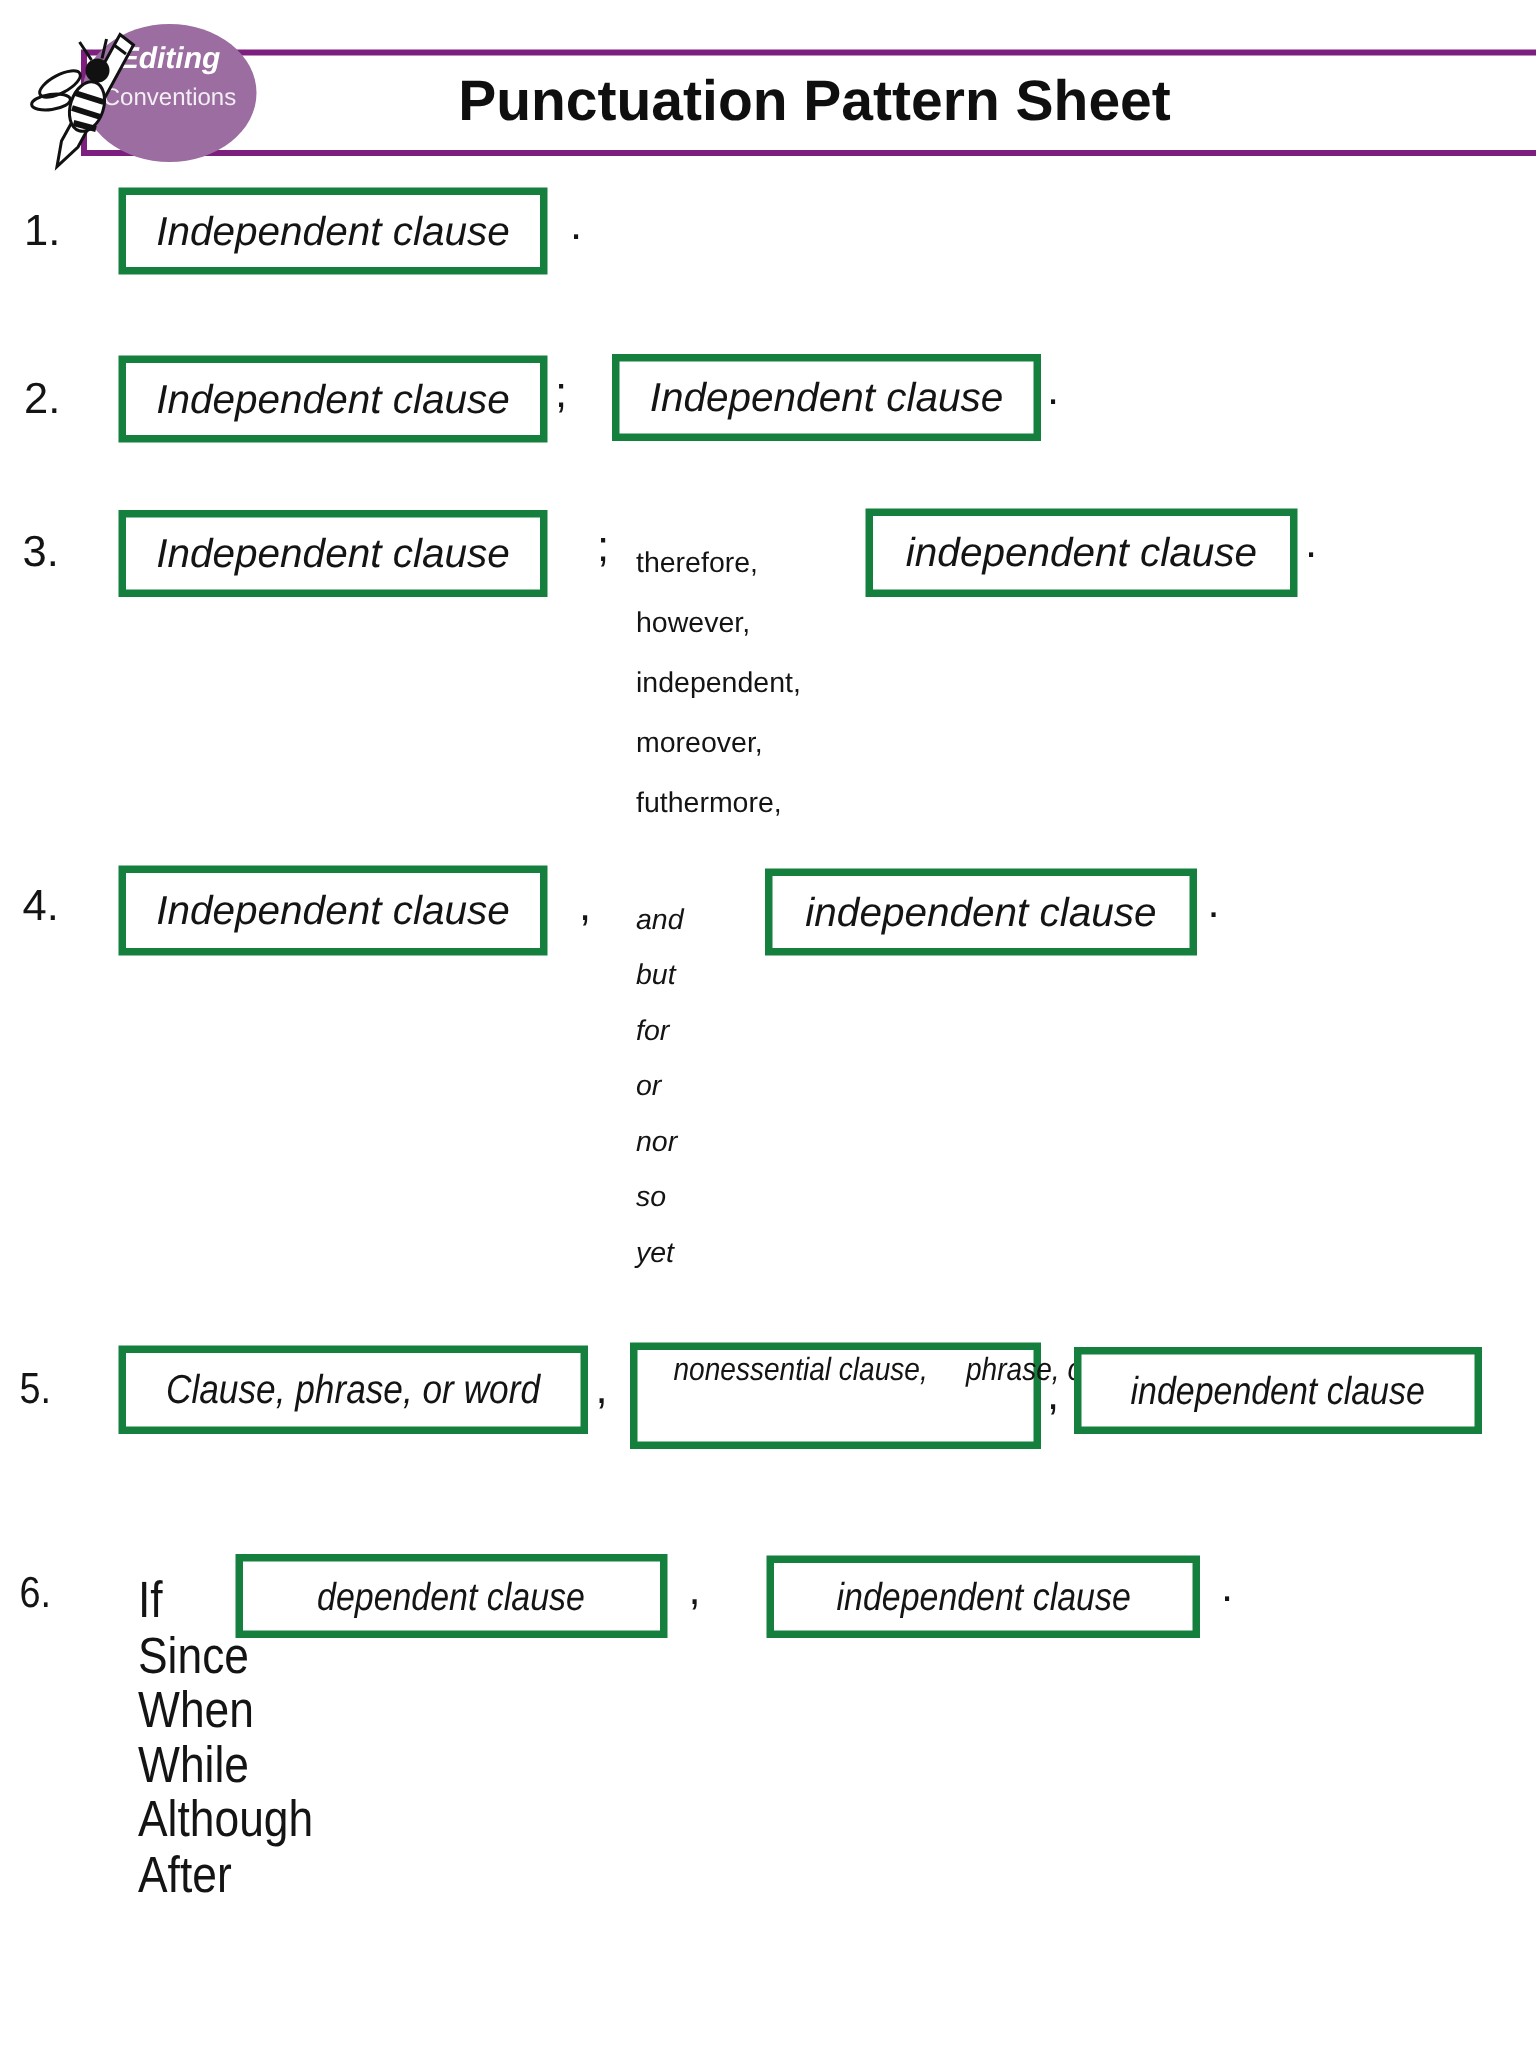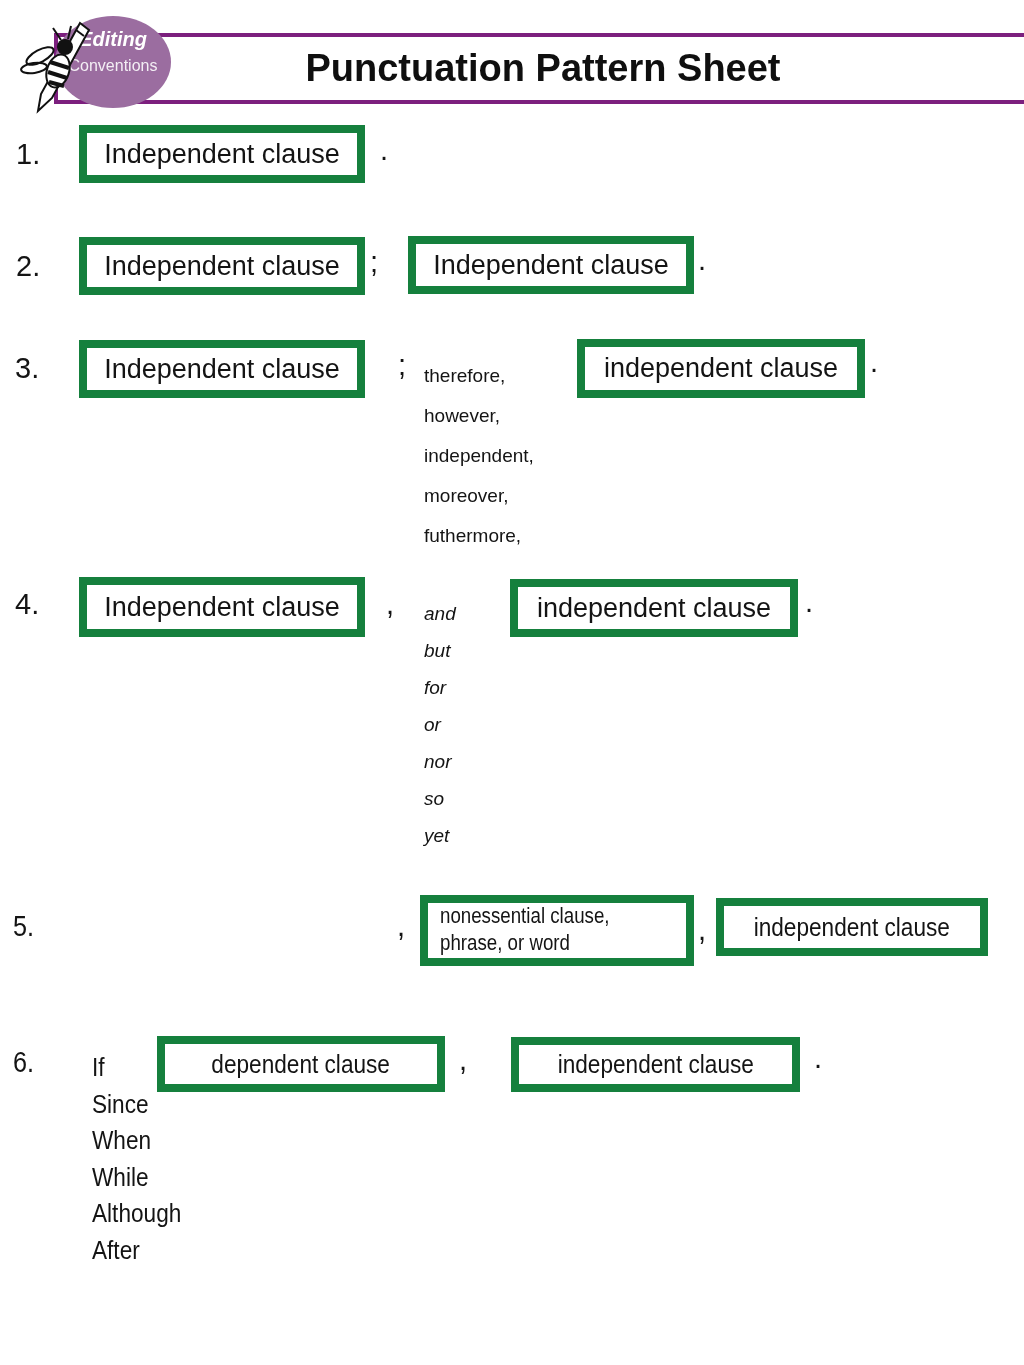--- a/index.html
+++ b/index.html
@@ -21,34 +21,34 @@
   .logo-line1 {
     position:absolute; left:56px; top:28px; width:114px; text-align:center; z-index:4;
     color:#ffffff; font-size:20px; font-weight:bold; font-style:italic;
   }
   .logo-line2 {
     position:absolute; left:56px; top:57px; width:114px; text-align:center; z-index:4;
     color:#f3eef4; font-size:16px;
   }
   .bee { position:absolute; left:20px; top:18px; width:82px; height:100px; z-index:5; }
   .clause-box {
-    position:absolute; border:8px solid #15803d; background:#ffffff;
-    display:flex; align-items:center; justify-content:center; text-align:center;
+    position:absolute; border:5px solid #15803d; background:#ffffff;
+    display:flex; align-items:center; justify-content:center; text-align:center;font-style:italic;
   }
   .box-text { font-size:27px; color:#141414; white-space:nowrap; }
   .num { position:absolute; font-size:29px; color:#141414; }
   .punct { position:absolute; font-size:29px; color:#141414; }
   .conn-list { position:absolute; font-size:19px; color:#141414; }
   .conn-list div { white-space:nowrap; }
   .lh40 div { height:40px; line-height:40px; }
   .lh37 div { height:37px; line-height:37px;font-style:italic; }
   .lh36 div { height:36.5px; line-height:36.5px; }
   .cond { transform:scaleX(0.87); transform-origin:center center; }
   .cond-left { transform:scaleX(0.87); transform-origin:left center; display:inline-block; }
-  .two-line { display:flex; flex-direction:column; align-items:flex-start; justify-content:center; padding-left:12px; }
+  .two-line { display:flex; flex-direction:row; align-items:flex-start; justify-content:center; padding-left:24px; }
   .two-line .box-text { font-size:21.5px; line-height:27px; }
   .box-left { justify-content:flex-start; }
 </style>
 </head>
 <body>
 
 <div class="slide">
 
   <div class="title-box">
     <span class="title-text">Punctuation Pattern Sheet</span>
@@ -122,32 +122,35 @@
     <div>nor</div>
     <div>so</div>
     <div>yet</div>
   </div>
   <div class="clause-box" style="left:510px; top:579px; width:288px; height:58px;">
     <span class="box-text">independent clause</span>
   </div>
   <div class="punct" style="left:805px; top:586px;">.</div>
 
   <div class="num" style="left:13px; top:910px;"><span class="cond-left">5.</span></div>
+  <div class="clause-box" style="left:79px; top:897px; width:313px; height:59px;">
+    <span class="box-text cond">Clause, phrase, or word</span>
+  </div>
   <div class="punct" style="left:397px; top:910px;">,</div>
   <div class="clause-box two-line box-left" style="left:420px; top:895px; width:274px; height:71px;">
     <span class="box-text cond-left">nonessential clause,</span>
     <span class="box-text cond-left">phrase, or word</span>
   </div>
   <div class="punct" style="left:698px; top:914px;">,</div>
   <div class="clause-box" style="left:716px; top:898px; width:272px; height:58px;">
     <span class="box-text cond" style="font-size:26px;">independent clause</span>
   </div>
 
   <div class="num" style="left:13px; top:1046px;"><span class="cond-left">6.</span></div>
-  <div class="conn-list lh36" style="left:92px; top:1049px; font-size:26px;">
+  <div class="conn-list lh36" style="left:92px; top:1049px; font-size:34px;">
     <div><span class="cond-left">If</span></div>
     <div><span class="cond-left">Since</span></div>
     <div><span class="cond-left">When</span></div>
     <div><span class="cond-left">While</span></div>
     <div><span class="cond-left">Although</span></div>
     <div><span class="cond-left">After</span></div>
   </div>
   <div class="clause-box" style="left:157px; top:1036px; width:288px; height:56px;">
     <span class="box-text cond" style="font-size:26px;">dependent clause</span>
   </div>

